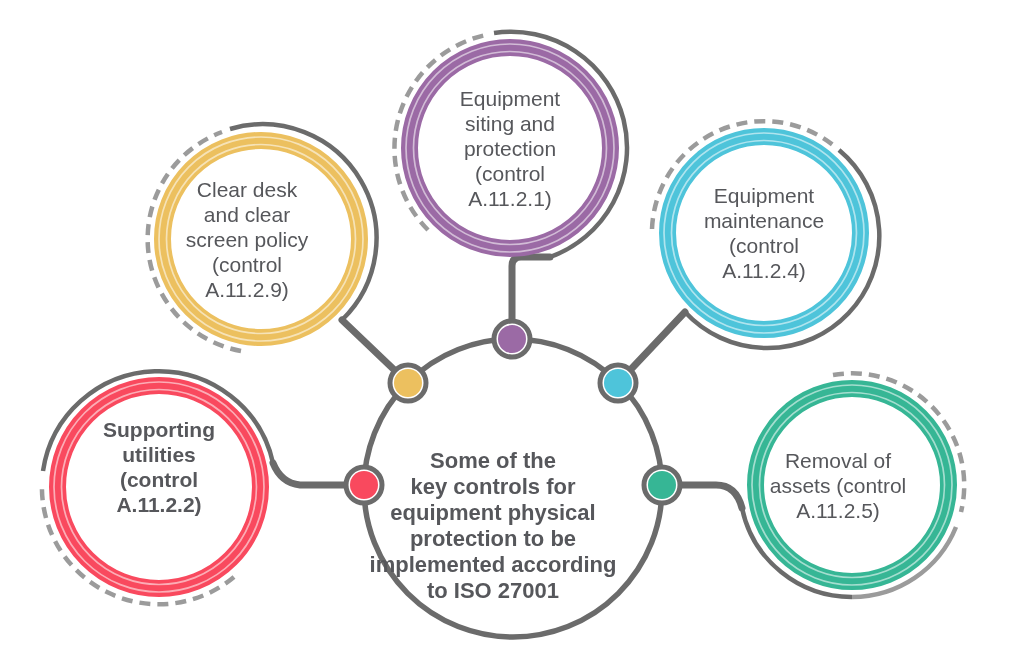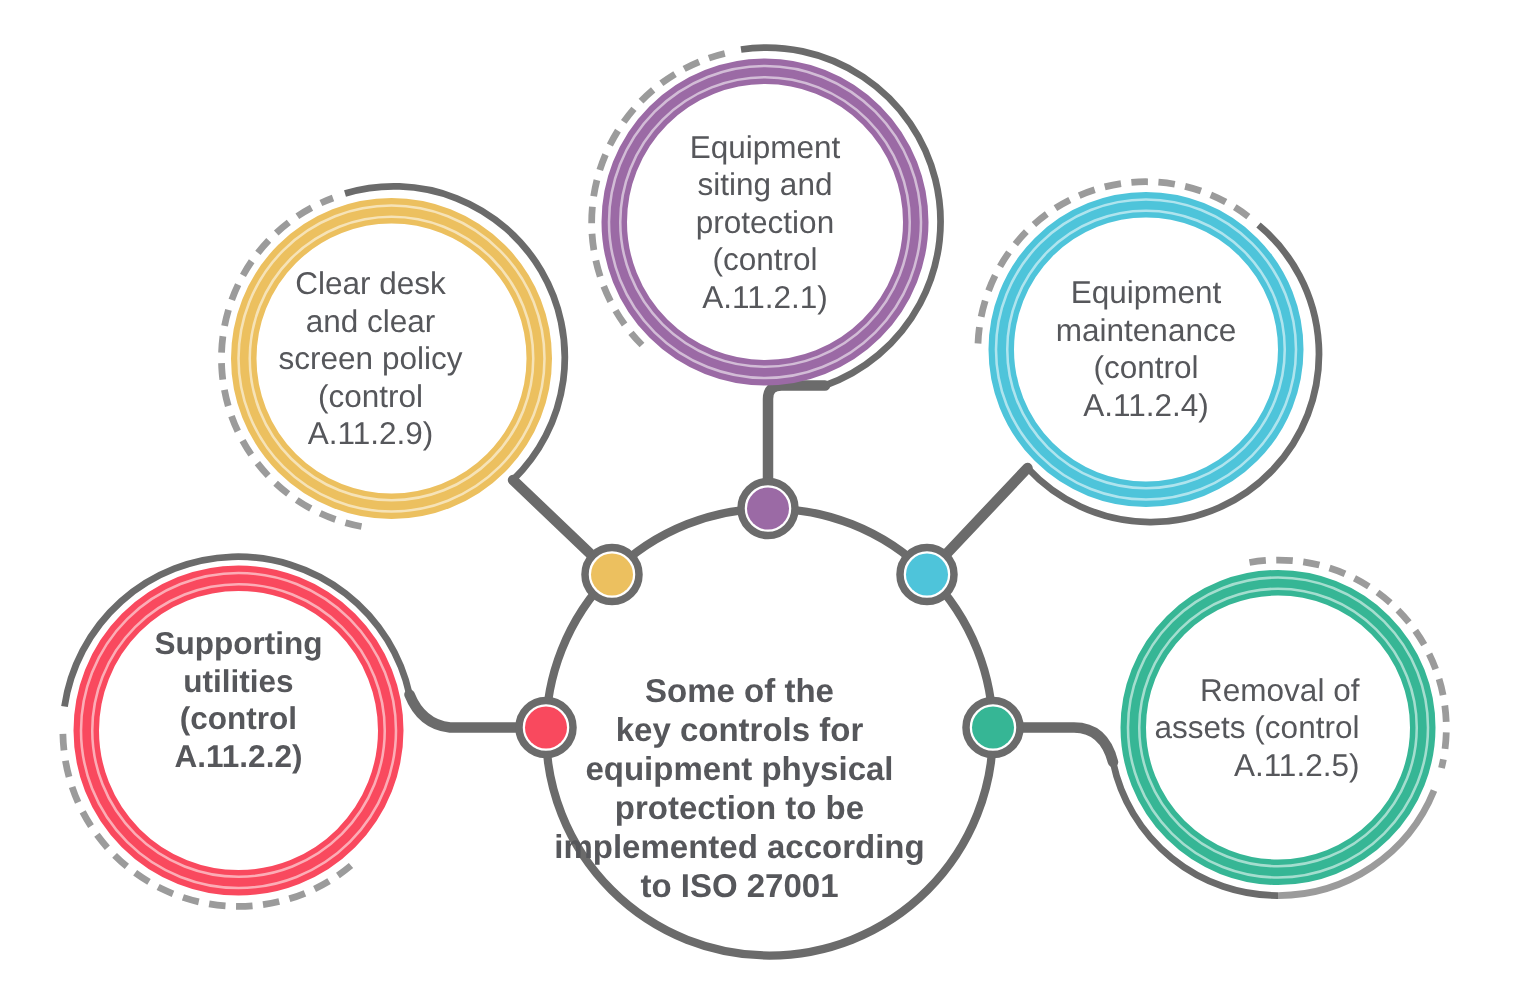--- a/index.html
+++ b/index.html
@@ -172,17 +172,17 @@
   <div class="label" style="left:669px; top:183px; width:190px; height:100px;">Equipment
 maintenance
 (control
 A.11.2.4)</div>
 
   <div class="label" style="left:74px; top:417px; width:170px; height:100px;font-weight:bold;">Supporting
 utilities
 (control
 A.11.2.2)</div>
 
-  <div class="label" style="left:762px; top:446px; width:152px; height:78px;text-align:right;">Removal of
+  <div class="label" style="left:762px; top:446px; width:152px; height:78px;">Removal of
 assets (control
 A.11.2.5)</div>
 
 </div>
 
 </body></html>

